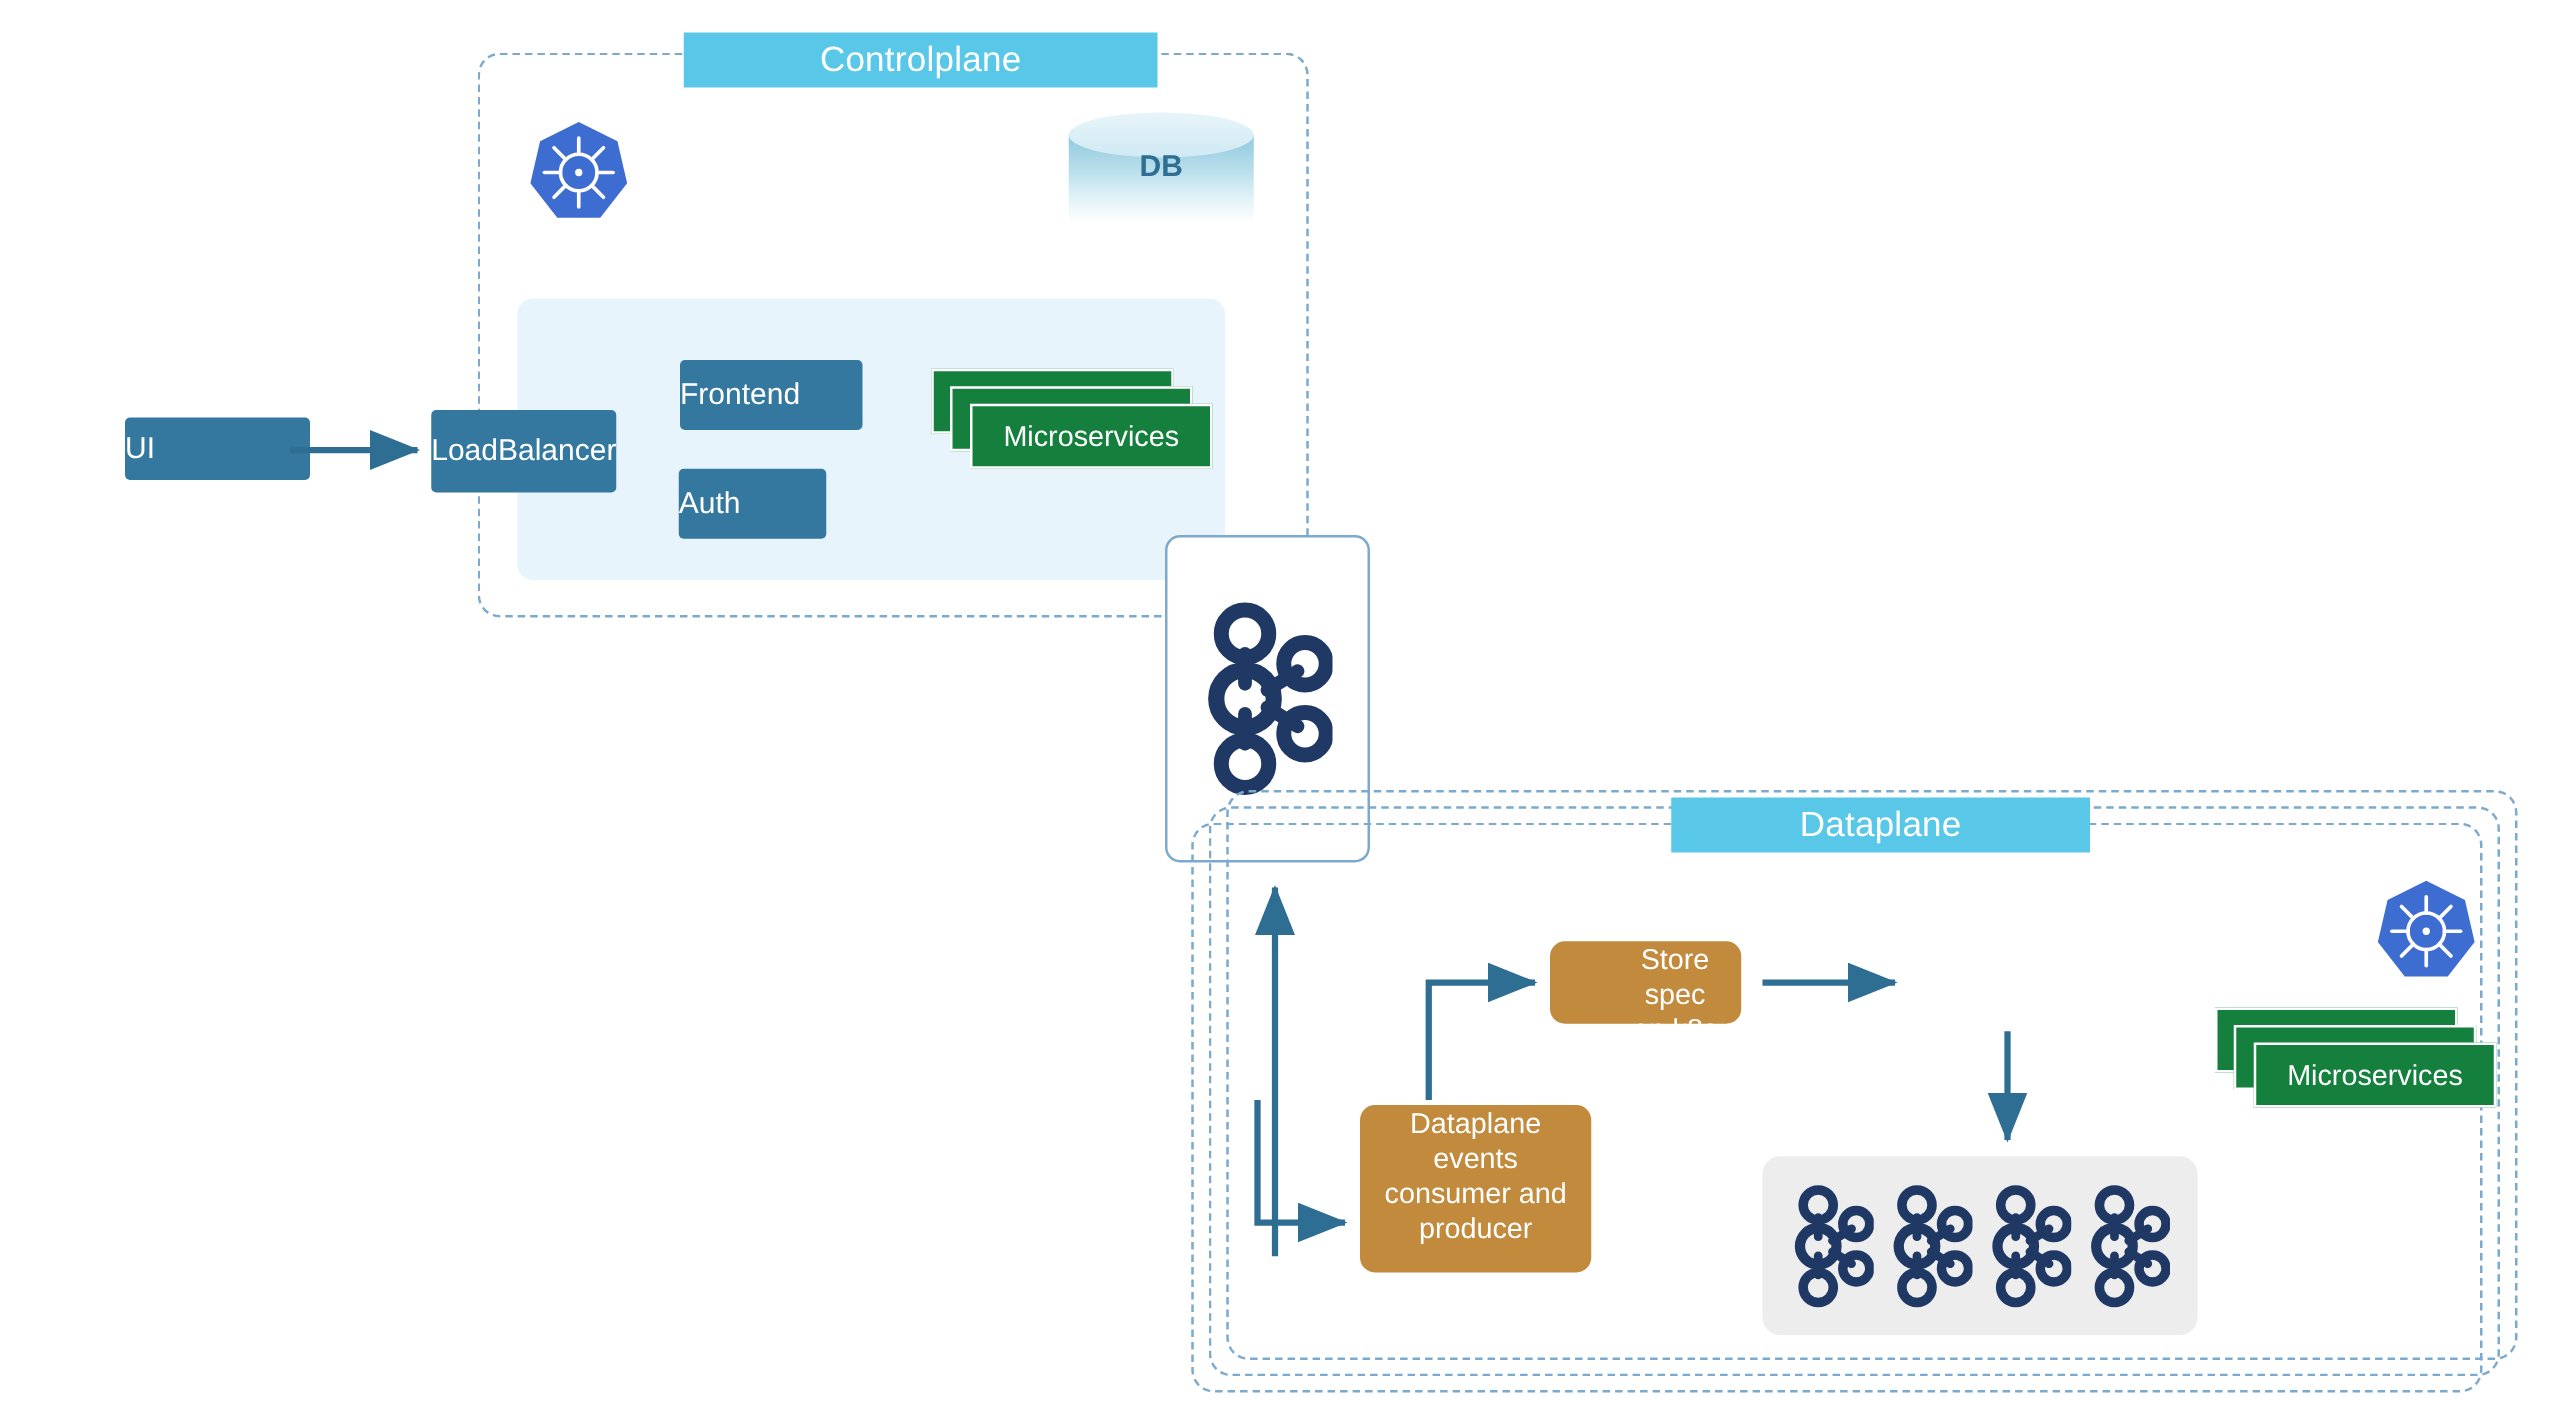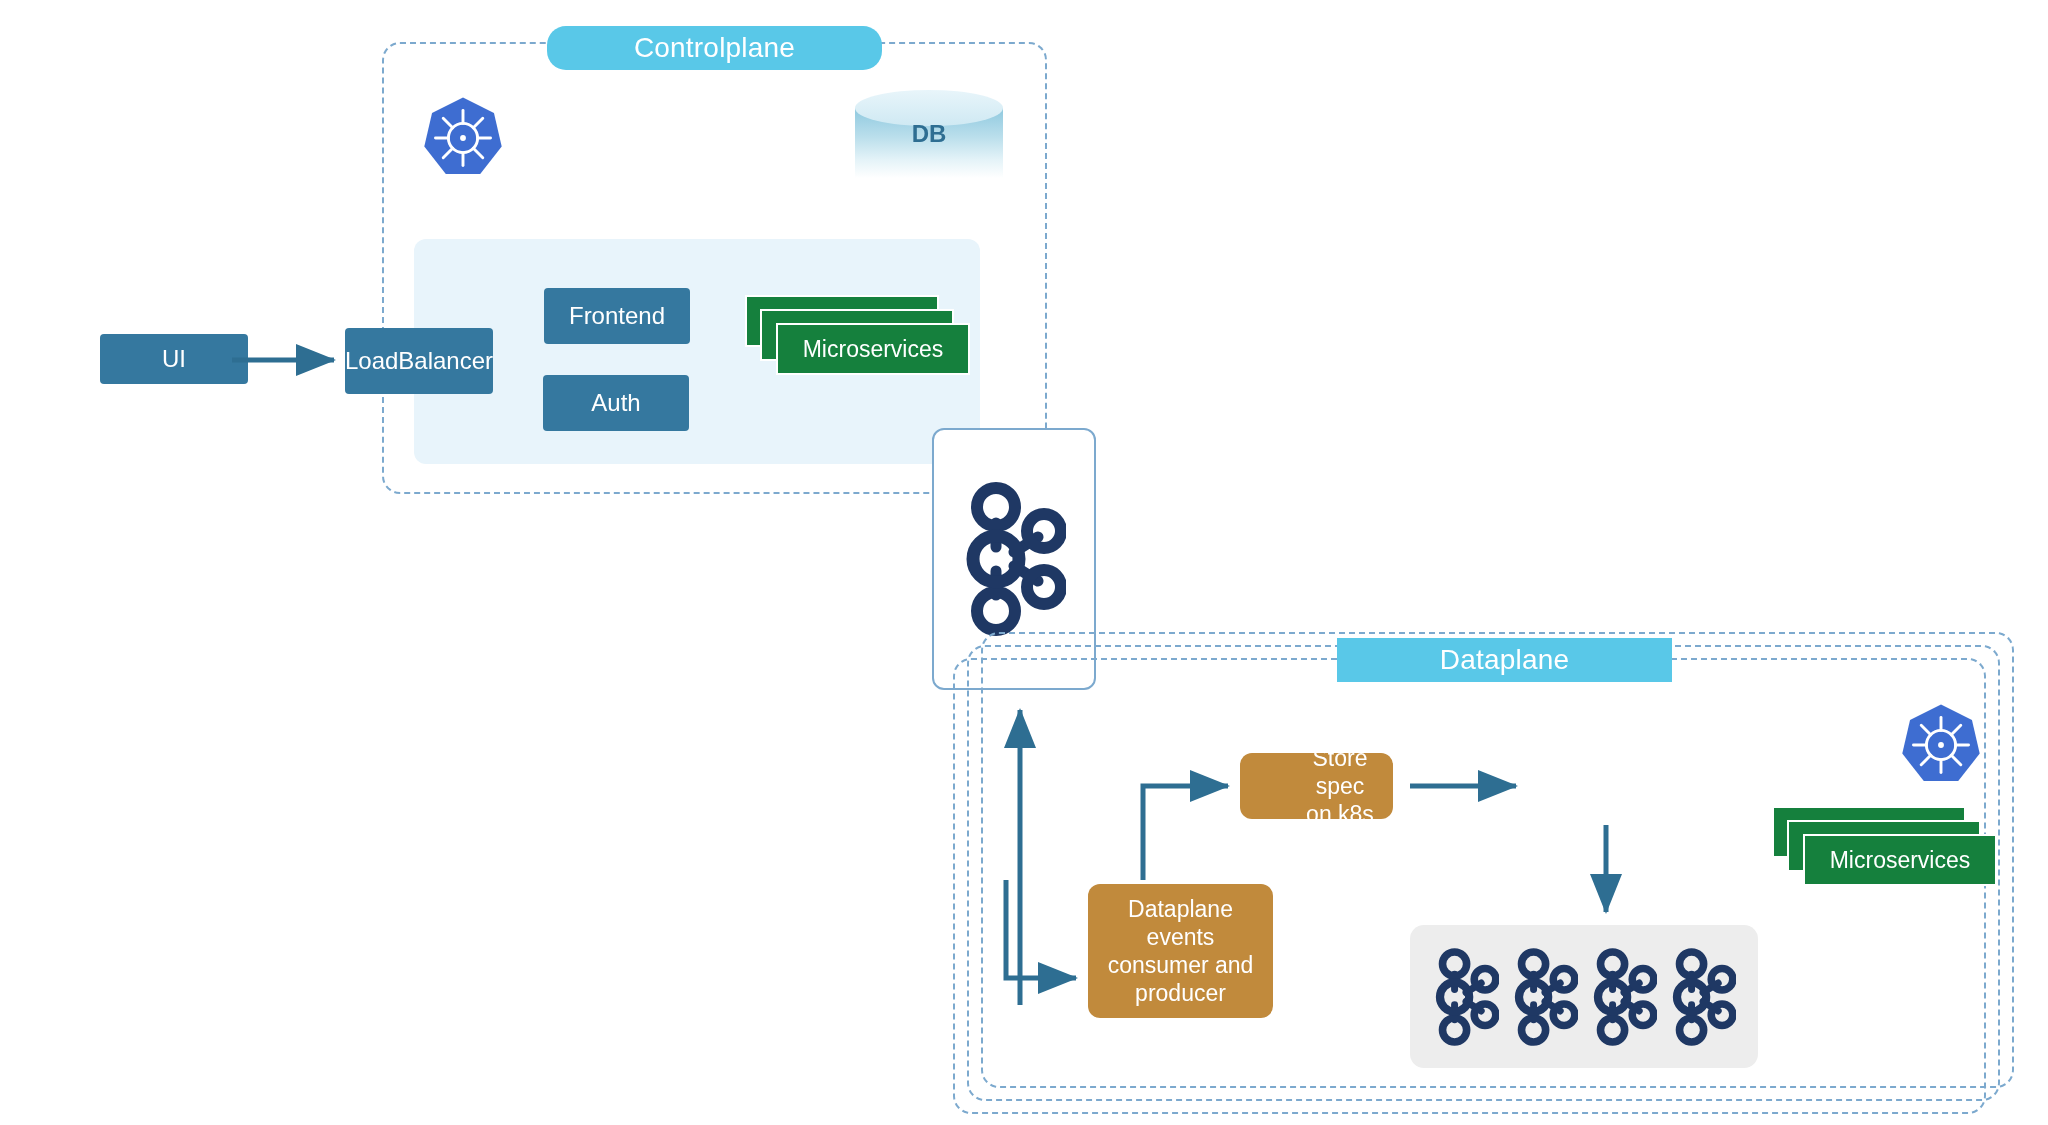--- a/index.html
+++ b/index.html
@@ -33,21 +33,21 @@
   .inner-panel{
     position:absolute;
     background:#E8F4FB;
     border-radius:12px;
   }
 
   
   .node{
     position:absolute;
     box-sizing:border-box;
-    display:flex;align-items:center;justify-content:center;
+    display:flex;align-items:center;justify-content:flex-start;
     text-align:center;
     color:#ffffff;
     line-height:1.22;
   }
   .node.blue{background:#35789F;border-radius:4px;font-size:24px;}
   .node.amber{background:#C18A3C;border-radius:12px;font-size:23px;}
 
   
   .stack{position:absolute;}
   .stack .card{
@@ -92,21 +92,21 @@
   
   #arrows{position:absolute;left:0;top:0;width:2048px;height:1125px;pointer-events:none;}
 </style>
 </head>
 <body>
 
 <div id="stage">
 
   <div class="plane-box" style="left:382px;top:42px;width:665px;height:452px;"></div>
 
-  <div class="plane-label" style="left:547px;top:26px;width:335px;height:44px;border-radius:19px;">
+  <div class="plane-label" style="left:547px;top:26px;width:379px;height:44px;">
     <span>Controlplane</span>
   </div>
 
   <div style="position:absolute;left:420px;top:95px;width:86px;height:86px;">
     <svg viewBox="0 0 100 100" width="86" height="86" aria-hidden="true">
       <polygon points="50,3 86,21 95,60 70,92 30,92 5,60 14,21" fill="#3E6DD1"></polygon>
       <g fill="none" stroke="#ffffff" stroke-width="3.4" stroke-linecap="round">
         <circle cx="50" cy="50" r="17"></circle>
         <circle cx="50" cy="50" r="3.4" fill="#ffffff" stroke="none"></circle>
         <line x1="50" y1="18" x2="50" y2="33"></line>
@@ -135,21 +135,21 @@
 
   <div class="node blue" style="left:345px;top:328px;width:148px;height:66px;flex-direction:row;">
     <span>Load</span>
     <span>Balancer</span>
   </div>
 
   <div class="node blue" style="left:544px;top:288px;width:146px;height:56px;">
     <span>Frontend</span>
   </div>
 
-  <div class="node blue" style="left:543px;top:375px;width:146px;height:56px;">
+  <div class="node blue" style="left:543px;top:375px;width:118px;height:56px;">
     <span>Auth</span>
   </div>
 
   <div class="stack" style="left:745px;top:295px;width:220px;height:80px;">
     <div class="card" style="left:0px;top:0px;width:194px;height:52px;"></div>
     <div class="card" style="left:15px;top:14px;width:194px;height:52px;"></div>
     <div class="card front" style="left:31px;top:28px;width:194px;height:52px;">
       <span>Microservices</span>
     </div>
   </div>

